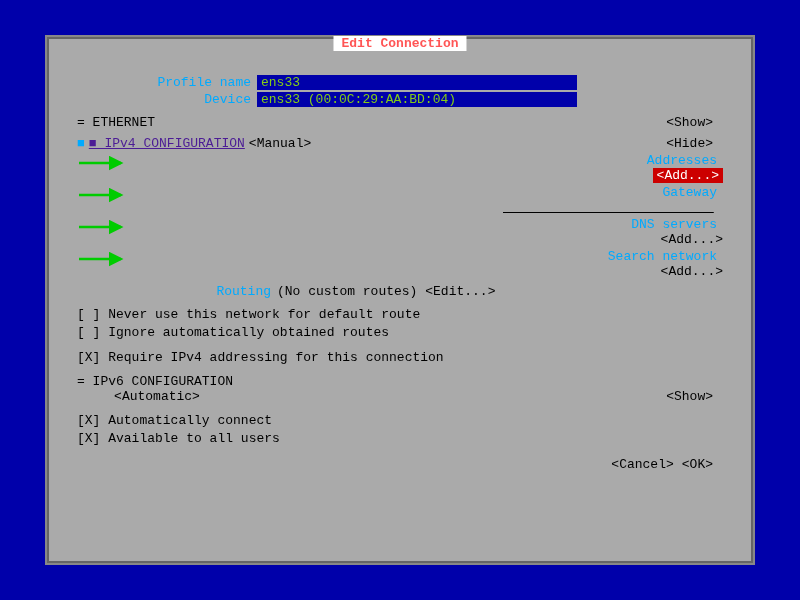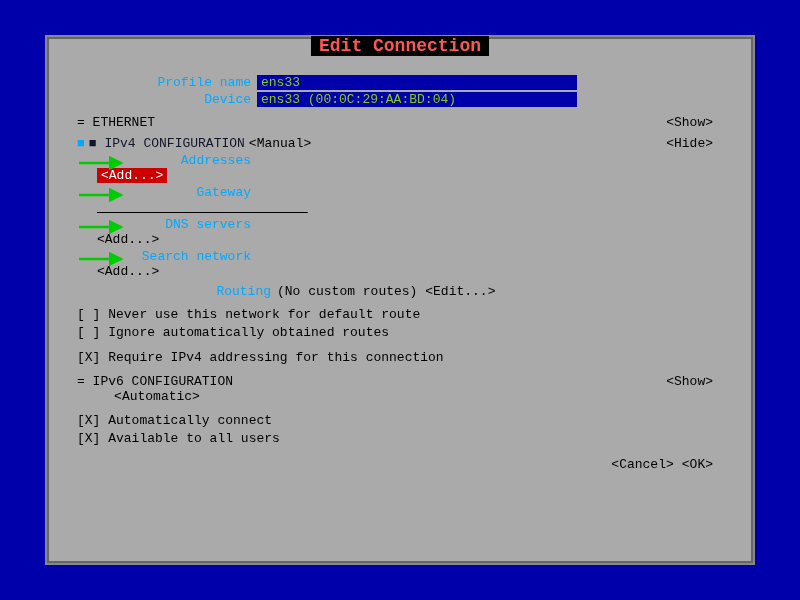--- a/index.html
+++ b/index.html
@@ -19,35 +19,35 @@
       height: 530px;
       background-color: #aaaaaa;
       border: 2px solid #888;
       position: relative;
     }
     .title-bar {
       position: absolute;
       top: -1px;
       left: 50%;
       transform: translateX(-50%);
-      background-color: #000000;
+      background-color: #ffffff;
       padding: 0 8px;
       color: #ff5555;
       font-weight: bold;
-      font-size: 18px;
+      font-size: 13px;
       white-space: nowrap;
     }
     .content {
       padding: 20px 30px;
       margin-top: 14px;
       color: #000;
     }
     .row {
       display: flex;
-      align-items: flex-start;
+      align-items: flex-end;
       margin-bottom: 2px;
       position: relative;
     }
     .label {
       color: #00aaff;
       text-align: right;
       min-width: 180px;
       padding-right: 6px;
     }
     .value-highlight {
@@ -111,21 +111,21 @@
     <div class="row" style="justify-content:space-between;">
       <span>= ETHERNET</span>
       <span style="color:#000;margin-right:10px;">&lt;Show&gt;</span>
     </div>
 
     <div class="separator" style="height:4px;"></div>
 
     <div class="row" style="justify-content:space-between;">
       <div style="display:flex;align-items:center;">
         <span style="color:#00aaff;margin-right:4px;">■</span>
-        <span style="color:#0f172a;">■ IPv4 CONFIGURATION</span>
+        <span style="color:#4c1d95;text-decoration:underline;">■ IPv4 CONFIGURATION</span>
         <span style="margin-left:4px;">&lt;Manual&gt;</span>
       </div>
       <span style="margin-right:10px;">&lt;Hide&gt;</span>
     </div>
 
     <div class="row indent1" style="position:relative;">
       <span class="label" style="min-width:160px;color:#00aaff;">Addresses</span>
       <span class="value-highlight-red">&lt;Add...&gt;</span>
 
       <svg style="position:absolute;left:-20px;top:2px;" width="50" height="16">

